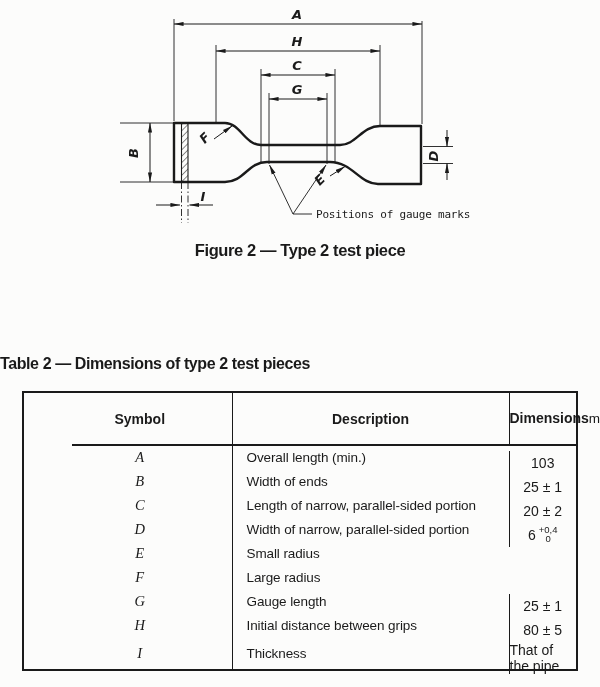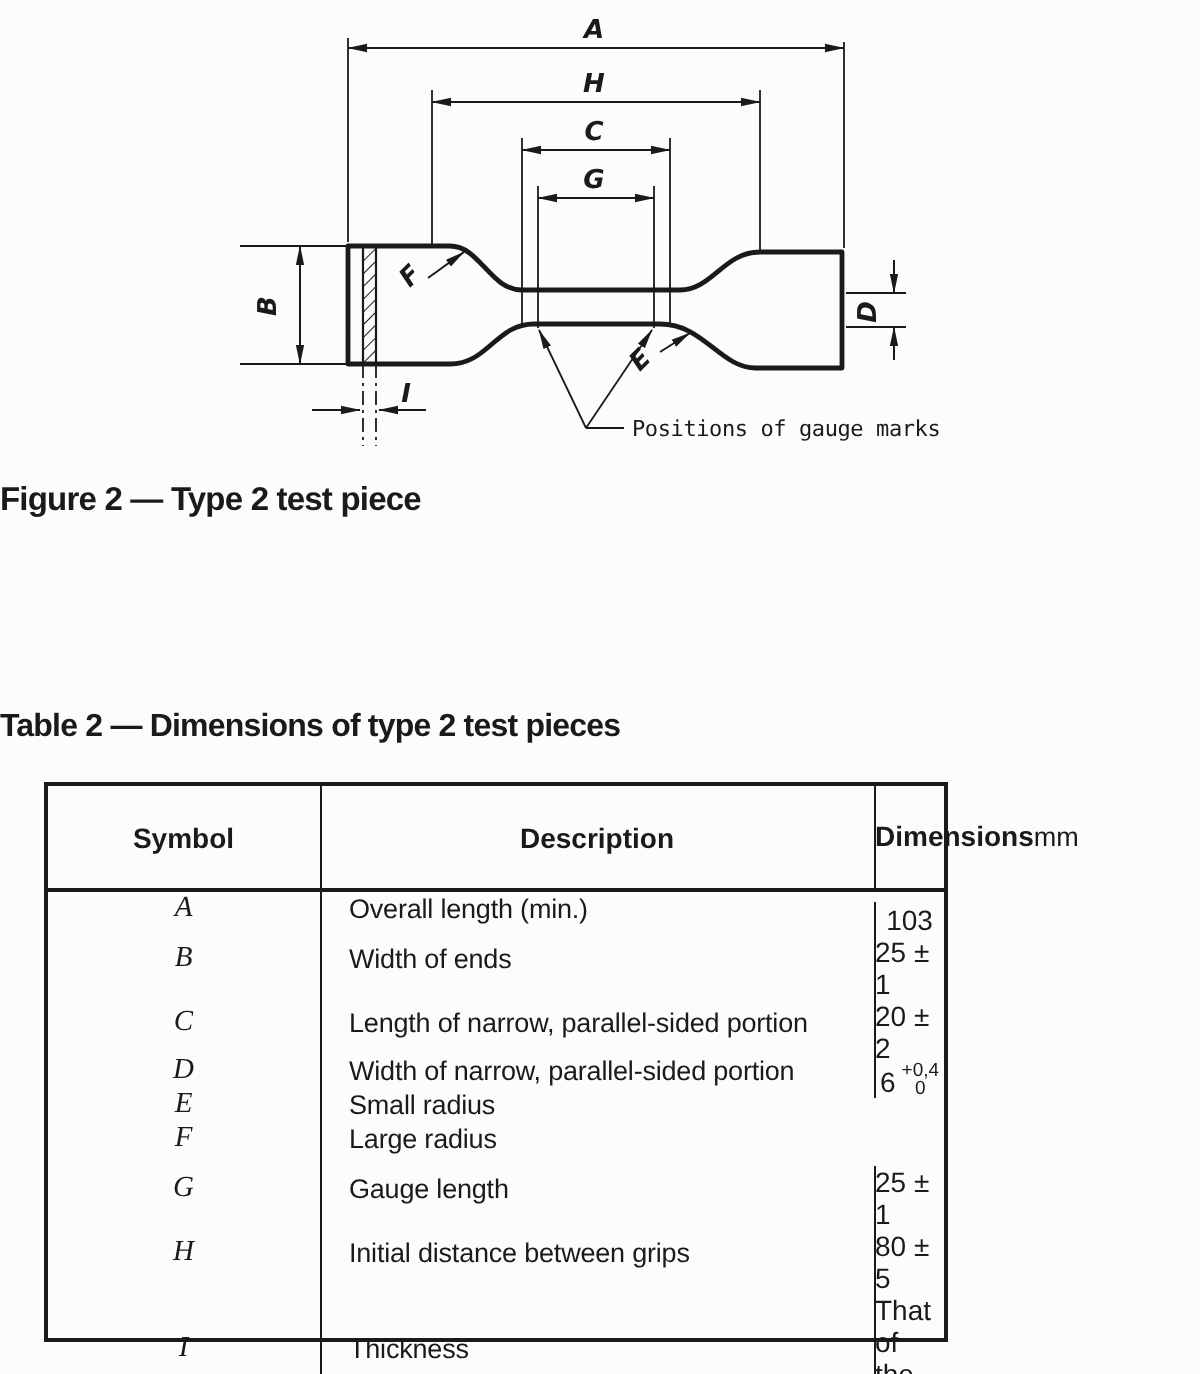--- a/index.html
+++ b/index.html
@@ -5,39 +5,39 @@
   html,body{margin:0;padding:0;}
   .page{
     position:relative;width:600px;height:687px;background:#fcfcfb;
     font-family:"Liberation Sans",sans-serif;color:#1a1a1a;overflow:hidden;
   }
   .fig{position:absolute;left:0;top:0;width:600px;height:235px;}
   .fig text{fill:#1a1a1a;}
   .dimletter{font-family:"DejaVu Sans",sans-serif;font-style:italic;font-weight:600;font-size:13px;}
   .gaugenote{font-family:"DejaVu Sans Mono",monospace;font-size:11px;letter-spacing:-0.2px;}
   .caption{
-    position:absolute;top:241px;left:0;width:600px;text-align:left;
+    position:absolute;top:241px;left:0;width:600px;text-align:center;
     font-weight:bold;font-size:16.5px;letter-spacing:-0.4px;
   }
   .tbl-title{
     position:absolute;top:355px;left:0;width:600px;text-align:left;
     font-weight:bold;font-size:16px;letter-spacing:-0.4px;
   }
   .tbl{
-    position:absolute;left:22px;top:391px;width:452px;height:280px;
+    position:absolute;left:22px;top:391px;width:556px;height:280px;
     box-sizing:border-box;border:2.5px solid #1a1a1a;background:#fcfcfb;
-    display:flex;flex-direction:column;
+    display:flex;flex-direction:column;padding-left:48px;
   }
   .thead{
     display:flex;height:51px;border-bottom:2.5px solid #1a1a1a;flex:none;
     font-weight:bold;font-size:14px;
   }
   .th{display:flex;align-items:center;justify-content:center;box-sizing:border-box;}
   .c1{width:135.5px;flex:none;}
-  .c2{width:277px;flex:none;border-left:1.4px solid #1a1a1a;}
+  .c2{width:277px;flex:none;border-left:1.4px solid #1a1a1a;margin-left:24px;}
   .c3{flex:1;border-left:1.4px solid #1a1a1a;}
   .th.c3{flex-direction:row;line-height:17px;}
   .th.c3 .unit{font-weight:normal;font-size:13.5px;}
   .tbody{flex:1;display:flex;flex-direction:column;}
   .tr{flex:1;display:flex;}
   .td{box-sizing:border-box;display:flex;align-items:center;}
   .td.c1{justify-content:center;font-family:"Liberation Serif","DejaVu Serif",serif;font-style:italic;font-size:14.5px;}
   .td.c2{padding-left:14px;font-size:13.5px;letter-spacing:-0.1px;}
   .td.c3{justify-content:center;font-size:14px;transform:translateY(5px);}
   .tol{display:inline-flex;flex-direction:column;text-align:center;font-size:9.5px;line-height:8.5px;margin-left:3px;}

